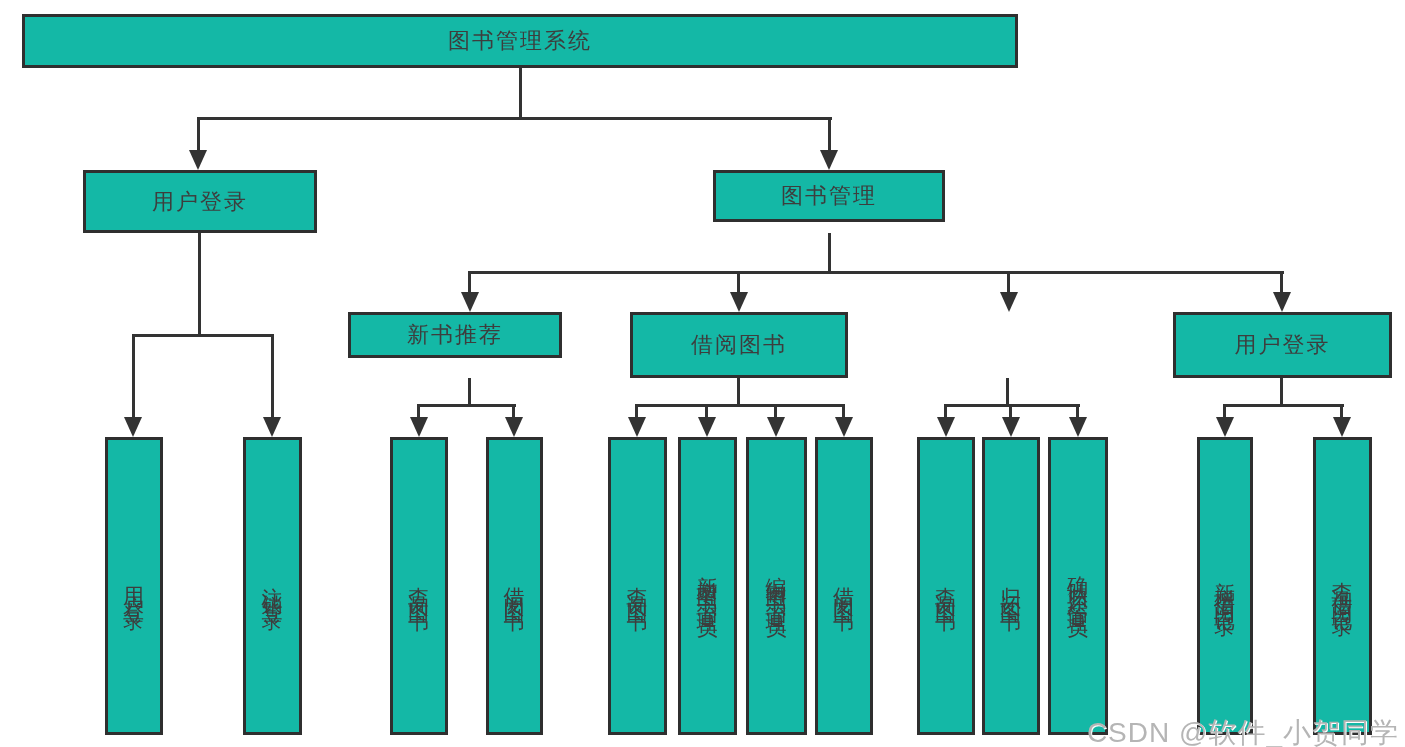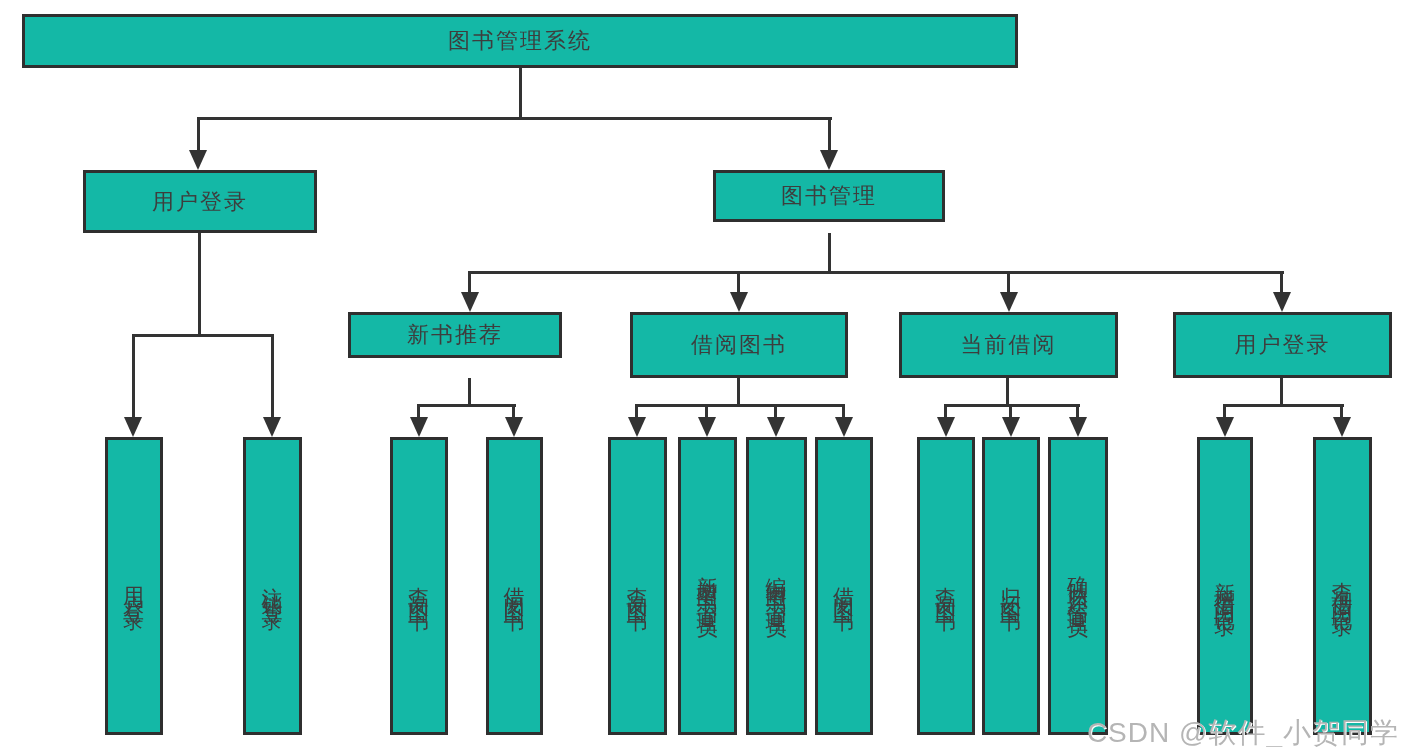--- a/index.html
+++ b/index.html
@@ -57,21 +57,20 @@
   <div class="arrow" style="left:461px;top:292px;"></div>
   <div class="vl" style="left:737px;top:271px;width:3px;height:22px;"></div>
   <div class="arrow" style="left:730px;top:292px;"></div>
   <div class="vl" style="left:1007px;top:271px;width:3px;height:22px;"></div>
   <div class="arrow" style="left:1000px;top:292px;"></div>
   <div class="vl" style="left:1280px;top:271px;width:3px;height:22px;"></div>
   <div class="arrow" style="left:1273px;top:292px;"></div>
 
   <div class="box" style="left:348px;top:312px;width:214px;height:46px;">新书推荐</div>
   <div class="box" style="left:630px;top:312px;width:218px;height:66px;">借阅图书</div>
-  <div class="box" style="left:899px;top:312px;width:219px;height:66px;">当前借阅</div>
   <div class="box" style="left:1173px;top:312px;width:219px;height:66px;">用户登录</div>
 
   <div class="vl" style="left:468px;top:378px;width:3px;height:29px;"></div>
   <div class="hl" style="left:417px;top:404px;width:99px;height:3px;"></div>
   <div class="vl" style="left:417px;top:404px;width:3px;height:14px;"></div>
   <div class="arrow" style="left:410px;top:417px;"></div>
   <div class="vl" style="left:512px;top:404px;width:3px;height:14px;"></div>
   <div class="arrow" style="left:505px;top:417px;"></div>
 
   <div class="vl" style="left:737px;top:378px;width:3px;height:29px;"></div>

